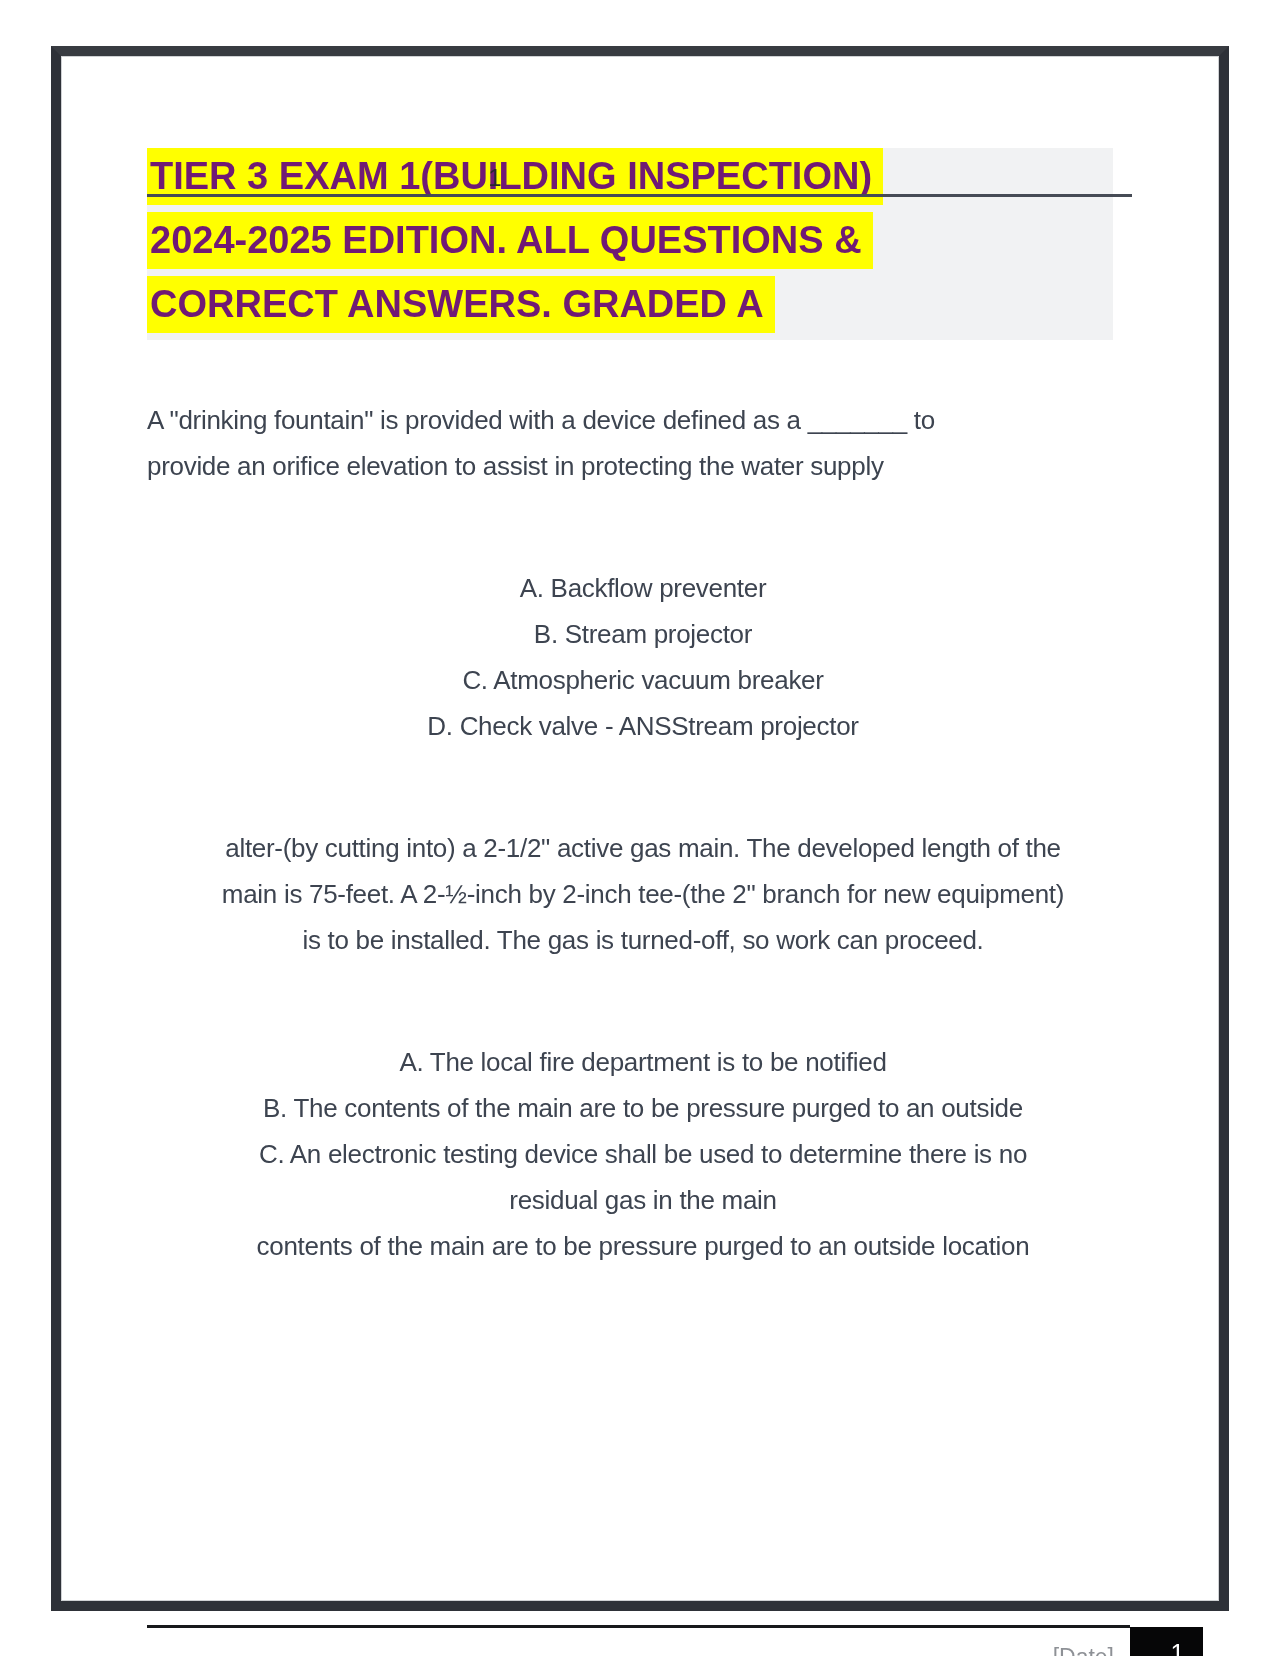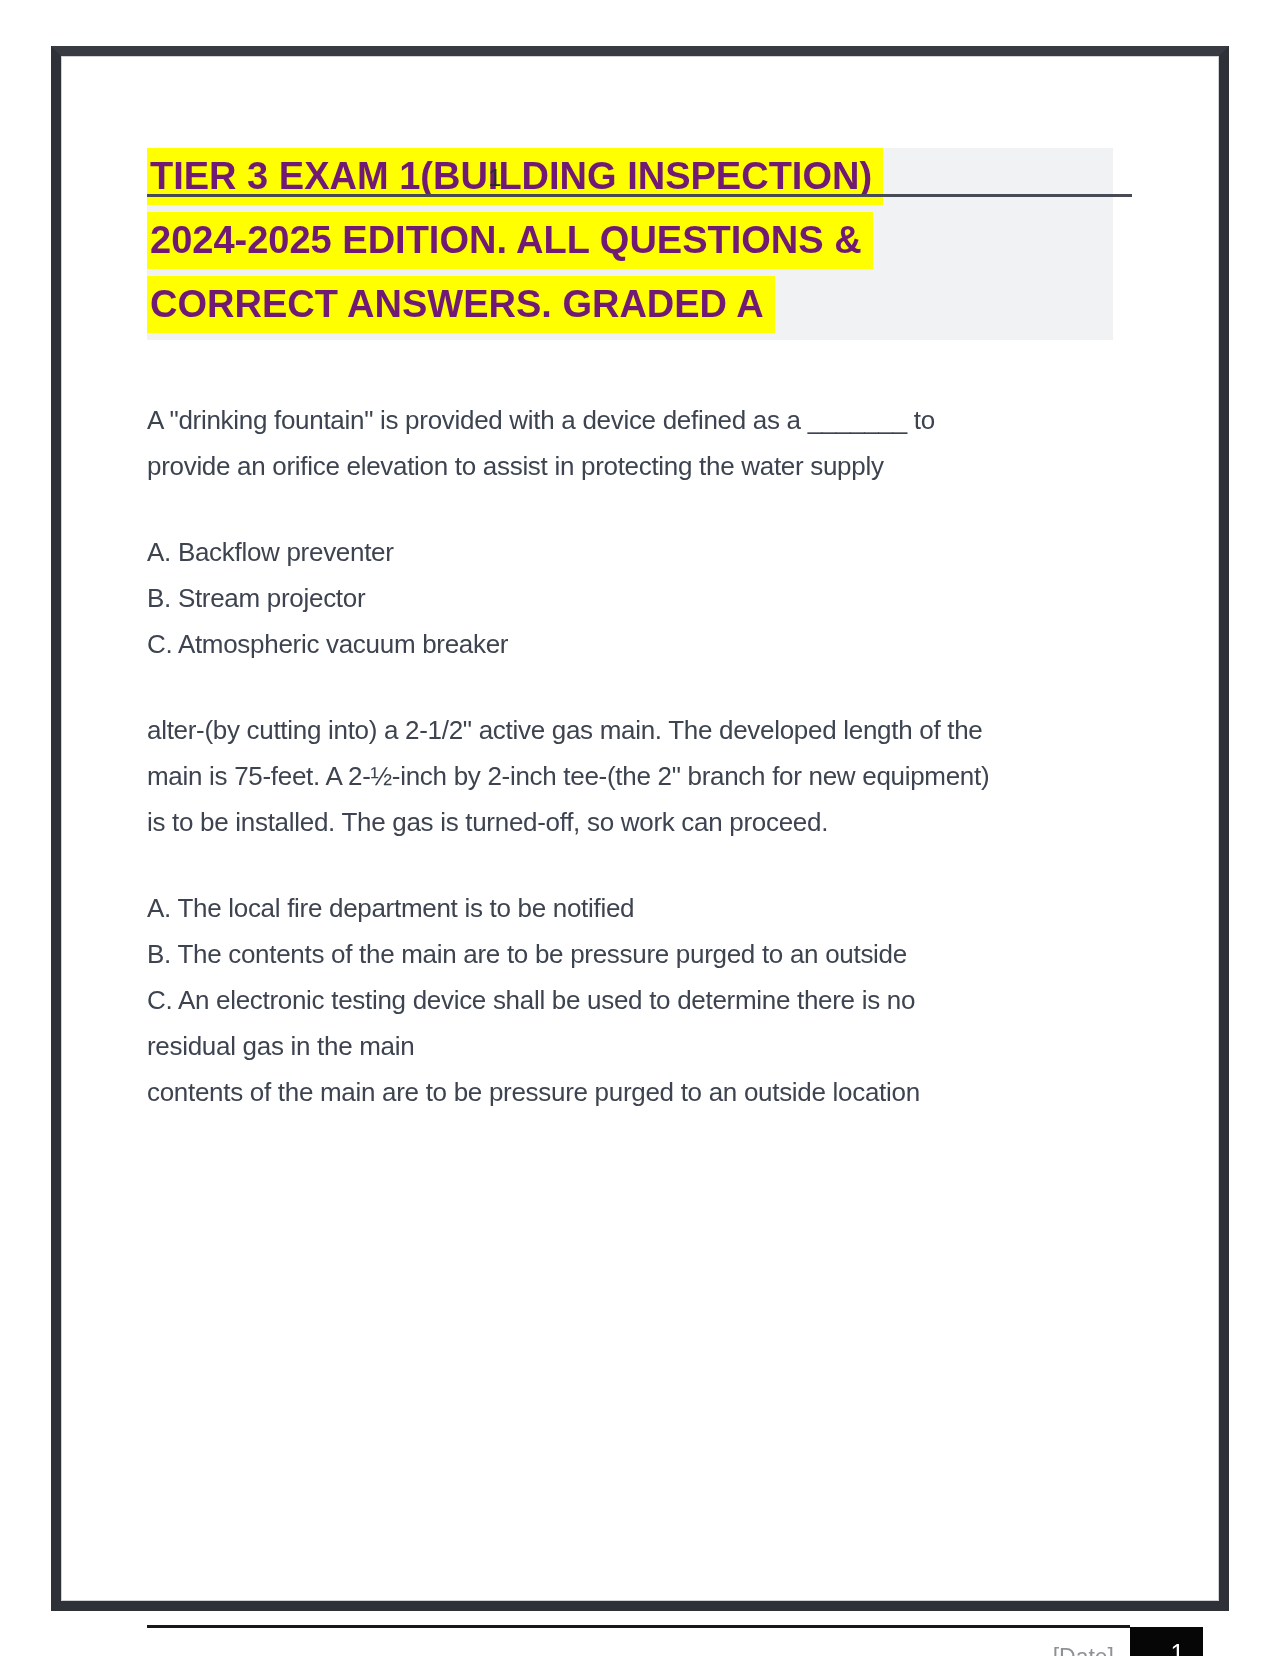--- a/index.html
+++ b/index.html
@@ -55,21 +55,21 @@
 
   
   .doc-body {
     margin-left:86px; margin-top:57px;
     width:992px;
     font-size:26px;
     letter-spacing:-0.3px;
     line-height:46px;
     color:#3d4450;
   }
-  .doc-body .block + .block { margin-top:40px; }
+  .doc-body .block + .block { margin-top:76px;text-align:center; }
   .doc-body .line { white-space:nowrap; }
 
   
   .footer-rule {
     position:absolute; left:86px; top:1477px;
     width:983px; height:3px; background:#17181b;
   }
   .footer-date {
     position:absolute; right:105px; top:1496px;
     font-size:23px; color:#8e9196;
@@ -108,20 +108,21 @@
 
     <div class="doc-body" id="doc-body">
         <div class="block paragraph">
           <div class="line">A "drinking fountain" is provided with a device defined as a _______ to</div>
           <div class="line">provide an orifice elevation to assist in protecting the water supply</div>
         </div>
         <div class="block options">
           <div class="line">A. Backflow preventer</div>
           <div class="line">B. Stream projector</div>
           <div class="line">C. Atmospheric vacuum breaker</div>
+          <div class="line">D. Check valve - ANSStream projector</div>
         </div>
         <div class="block paragraph">
           <div class="line">alter-(by cutting into) a 2-1/2" active gas main. The developed length of the</div>
           <div class="line">main is 75-feet. A 2-½-inch by 2-inch tee-(the 2" branch for new equipment)</div>
           <div class="line">is to be installed. The gas is turned-off, so work can proceed.</div>
         </div>
         <div class="block options">
           <div class="line">A. The local fire department is to be notified</div>
           <div class="line">B. The contents of the main are to be pressure purged to an outside</div>
           <div class="line">C. An electronic testing device shall be used to determine there is no</div>

